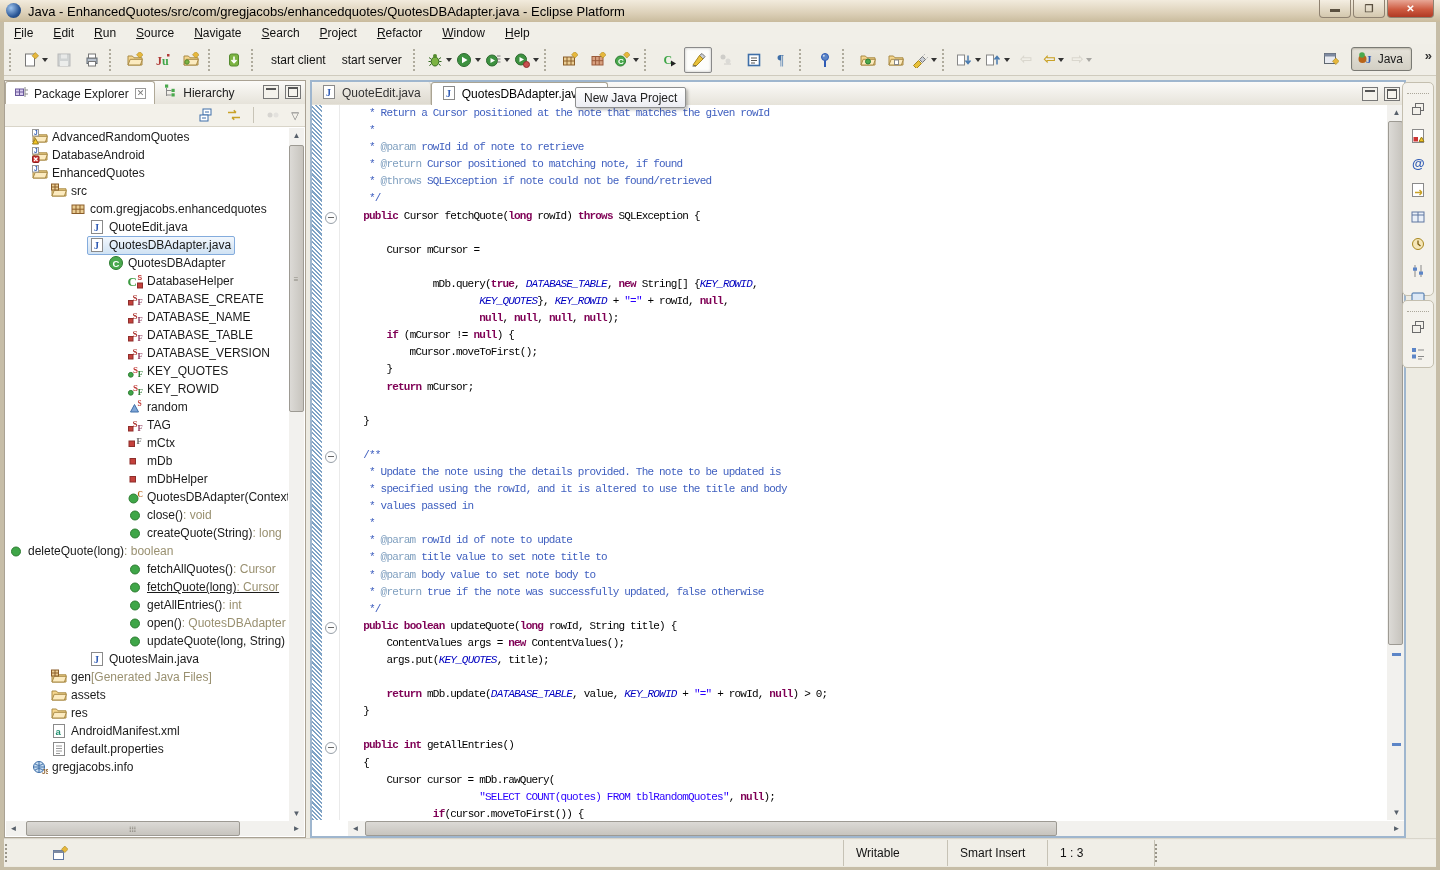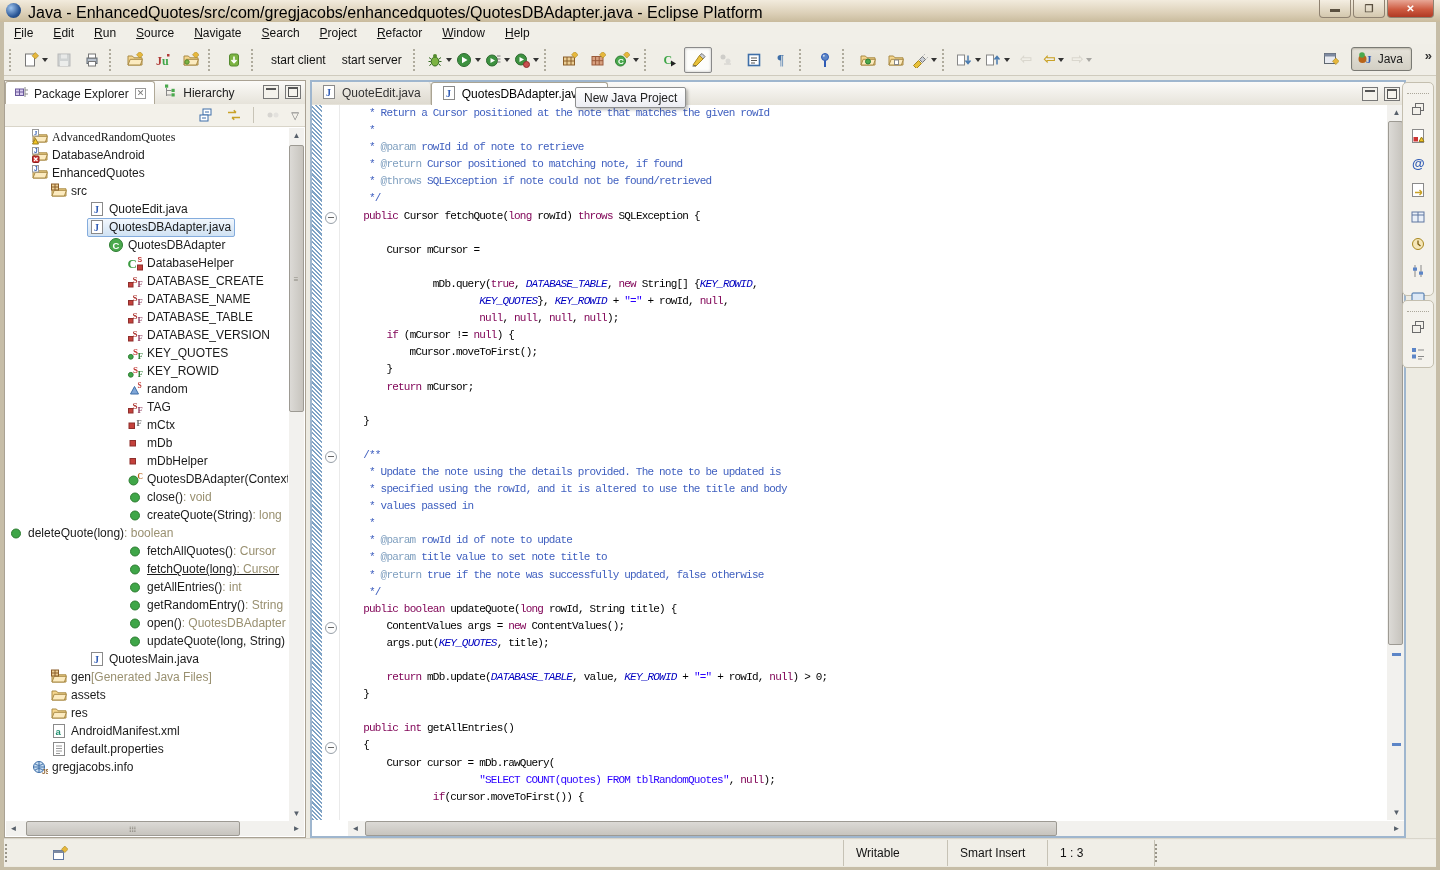--- a/index.html
+++ b/index.html
@@ -3,21 +3,21 @@
 <meta charset="utf-8">
 <style>
   html,body{margin:0;padding:0;background:#BFB7A4;}
   #window{position:relative;width:1440px;height:870px;background:#EDEBE2;overflow:hidden;
           font-family:"Liberation Sans",sans-serif;font-size:12px;color:#1a1a1a;}
   
   .titlebar{position:absolute;left:0;top:0;width:1440px;height:22px;
     background:linear-gradient(#F2EBDD,#DCD0B8 60%,#C9BB9D);border-bottom:1px solid #A89A7E;}
   .tb-icon{position:absolute;left:6px;top:3px;width:15px;height:15px;border-radius:50%;
     background:radial-gradient(circle at 5px 5px,#9FC4EE,#2B5797 60%,#16345E);}
-  .tb-title{position:absolute;left:28px;top:4px;font-size:16px;color:#000;}
+  .tb-title{position:absolute;left:28px;top:4px;font-size:13px;color:#000;}
   .winbtns{position:absolute;right:6px;top:0;display:flex;}
   .winbtn{height:17px;border:1px solid #8F8271;border-top:none;display:flex;align-items:center;justify-content:center;
     border-radius:0 0 4px 4px;margin-left:2px;background:linear-gradient(#F4EEE2,#D4C8AE);color:#5A5040;font-weight:bold;font-size:10px;}
   .winbtn.min,.winbtn.restore{width:30px;}
   .winbtn.close{width:45px;background:linear-gradient(#E8A796,#CE5B41 55%,#B03A24);color:#fff;}
   
   .menubar{position:absolute;left:0;top:22px;width:1440px;height:22px;background:#F1EFE8;display:flex;align-items:center;padding-left:4px;box-sizing:border-box;}
   .menu-item{padding:0 10px;line-height:22px;color:#111;}
   .menu-item::first-letter{text-decoration:underline;}
   
@@ -72,21 +72,21 @@
   .etab .x{margin-left:6px;color:#888;font-size:10px;}
   .econtent{position:absolute;left:0;top:23px;right:0;bottom:16px;background:#fff;overflow:hidden;}
   .quickdiff{position:absolute;left:0;top:0;bottom:0;width:10px;
     background-image:repeating-linear-gradient(45deg,#7FA3C6 0 1.5px,#fff 1.5px 3px),repeating-linear-gradient(-45deg,#7FA3C6 0 1.5px,rgba(255,255,255,0) 1.5px 3px);}
   .ruler{position:absolute;left:10px;top:0;bottom:0;width:17px;background:#fff;border-right:1px solid #EAEAEA;}
   .foldicon{position:absolute;left:3px;width:10px;height:10px;border:1px solid #98A0A8;border-radius:50%;background:#FDFDFD;}
   .foldicon::after{content:"";position:absolute;left:2px;right:2px;top:4px;height:1px;background:#666;}
   .codearea{position:absolute;left:28px;top:0;right:17px;bottom:0;overflow:hidden;
     font-family:"Liberation Mono","DejaVu Sans Mono",monospace;font-size:11px;letter-spacing:-0.8px;}
   .cl{height:17.1px;line-height:17.1px;white-space:pre;}
-  .c-c{color:#3F5FBF;} .c-t{color:#7F9FBF;} .c-k{color:#7F0055;font-weight:normal;}
+  .c-c{color:#3F5FBF;} .c-t{color:#7F9FBF;} .c-k{color:#7F0055;font-weight:bold;}
   .c-s{color:#2A00FF;} .c-f{color:#0000C0;font-style:italic;} .c-p{color:#000;}
   .annot{position:absolute;width:9px;height:3px;background:#5C85C7;right:3px;}
   
   .trim-stack{position:absolute;width:30px;background:#F4F2EC;border:1px solid #C4BFAF;border-radius:5px;}
   .trim-grip{height:8px;border-bottom:1px dotted #ABA79A;margin:2px 4px 0 4px;}
   .trim-ic{width:24px;height:24px;margin:3px auto 0 auto;display:flex;align-items:center;justify-content:center;}
   
   .statusline{position:absolute;left:0;top:838px;width:1440px;height:2px;background:linear-gradient(#CFCBBE,#F7F5F0);}
   .statusbar{position:absolute;left:0;top:840px;width:1440px;height:26px;background:#F0EEE7;}
   .scell{position:absolute;top:0;height:26px;border-left:1px solid #C6C2B5;display:flex;align-items:center;padding-left:12px;box-sizing:border-box;color:#111;}
@@ -433,21 +433,21 @@
       <span class="vtb-sep"></span>
       <span class="tbtn dis" id="focus-dim">
           <svg width="16" height="16" viewBox="0 0 16 16">
             <circle cx="5" cy="8" r="2.5" fill="#AAA"></circle>
             <circle cx="11" cy="8" r="2.5" fill="#CCC"></circle>
           </svg>
         </span>
       <span class="chev">▽</span>
     </div>
     <div class="tree" id="tree">
-        <div class="trow" style="padding-left: 24px; font-family: Liberation Serif, serif;">
+        <div class="trow" style="padding-left: 24px;">
           <span class="rowline">
             <span class="ic"><svg width="16" height="16" viewBox="0 0 16 16">
                 <path d="M1 13 V4 h4.4 l1.6 1.8 H15 V13 z" fill="#F6D78F" stroke="#A98A44"></path>
                 <path d="M1 13 L3.2 7.3 H15.4 L13.4 13 z" fill="#FCEBC0" stroke="#A98A44"></path>
                 <rect x="0.5" y="0.5" width="6" height="6.5" fill="#fff" stroke="#999"></rect>
                 <text x="2" y="6" font-size="6.5" font-weight="bold" fill="#2F5BB5">J</text>
                 <path d="M0.5 15 L3.5 9.5 L6.5 15 z" fill="#F2C524" stroke="#9A7D1C"></path>
               </svg></span>
             <span>AdvancedRandomQuotes</span>
           </span>
@@ -480,20 +480,29 @@
           <span class="rowline">
             <span class="ic"><svg width="16" height="16" viewBox="0 0 16 16">
                 <path d="M1 13 V4 h4.4 l1.6 1.8 H15 V13 z" fill="#F6D78F" stroke="#A98A44"></path>
                 <path d="M1 13 L3.2 7.3 H15.4 L13.4 13 z" fill="#FCEBC0" stroke="#A98A44"></path>
                 <rect x="0.5" y="1" width="7" height="6" fill="#EACD93" stroke="#8B5E2A"></rect>
                 <path d="M0.5 4 h7 M4 1 v6" stroke="#8B5E2A"></path>
               </svg></span>
             <span>src</span>
           </span>
         </div>
+        <div class="trow" style="padding-left: 62px;">
+          <span class="rowline">
+            <span class="ic"><svg width="16" height="16" viewBox="0 0 16 16">
+                <rect x="2" y="4" width="12" height="8.5" fill="#EACD93" stroke="#8B5E2A"></rect>
+                <path d="M2 8.2 h12 M6 4 v8.5 M10 4 v8.5" stroke="#8B5E2A"></path>
+              </svg></span>
+            <span>com.gregjacobs.enhancedquotes</span>
+          </span>
+        </div>
         <div class="trow" style="padding-left: 81px;">
           <span class="rowline">
             <span class="ic"><svg width="16" height="16" viewBox="0 0 16 16">
                 <rect x="2.5" y="1.5" width="11" height="13" fill="#fff" stroke="#8A8A8A"></rect>
                 <text x="5" y="12" font-size="10" font-weight="bold" fill="#2F5BB5" font-family="Liberation Serif,serif">J</text>
               </svg></span>
             <span>QuoteEdit.java</span>
           </span>
         </div>
         <div class="trow sel" style="padding-left: 81px;">
@@ -682,29 +691,20 @@
             <span class="sfx"> : Cursor</span>
           </span>
         </div>
         <div class="trow" style="padding-left: 119px;">
           <span class="rowline">
             <span class="ic"><svg width="16" height="16" viewBox="0 0 16 16">
                 <circle cx="8" cy="8.5" r="4.5" fill="#3FA648" stroke="#2E7D32"></circle>
               </svg></span>
             <span>getAllEntries()</span>
             <span class="sfx"> : int</span>
-          </span>
-        </div>
-        <div class="trow" style="padding-left: 119px;">
-          <span class="rowline">
-            <span class="ic"><svg width="16" height="16" viewBox="0 0 16 16">
-                <circle cx="8" cy="8.5" r="4.5" fill="#3FA648" stroke="#2E7D32"></circle>
-              </svg></span>
-            <span>getRandomEntry()</span>
-            <span class="sfx"> : String</span>
           </span>
         </div>
         <div class="trow" style="padding-left: 119px;">
           <span class="rowline">
             <span class="ic"><svg width="16" height="16" viewBox="0 0 16 16">
                 <circle cx="8" cy="8.5" r="4.5" fill="#3FA648" stroke="#2E7D32"></circle>
               </svg></span>
             <span>open()</span>
             <span class="sfx"> : QuotesDBAdapter</span>
           </span>
@@ -854,20 +854,21 @@
           <div class="cl"></div>
           <div class="cl"><span class="c-p">    }</span></div>
           <div class="cl"></div>
           <div class="cl"><span class="c-c">    /**</span></div>
           <div class="cl"><span class="c-c">     * Update the note using the details provided. The note to be updated is</span></div>
           <div class="cl"><span class="c-c">     * specified using the rowId, and it is altered to use the title and body</span></div>
           <div class="cl"><span class="c-c">     * values passed in</span></div>
           <div class="cl"><span class="c-c">     *</span></div>
           <div class="cl"><span class="c-c">     * </span><span class="c-t">@param</span><span class="c-c"> rowId id of note to update</span></div>
           <div class="cl"><span class="c-c">     * </span><span class="c-t">@param</span><span class="c-c"> title value to set note title to</span></div>
+          <div class="cl"><span class="c-c">     * </span><span class="c-t">@param</span><span class="c-c"> body value to set note body to</span></div>
           <div class="cl"><span class="c-c">     * </span><span class="c-t">@return</span><span class="c-c"> true if the note was successfully updated, false otherwise</span></div>
           <div class="cl"><span class="c-c">     */</span></div>
           <div class="cl"><span class="c-p">    </span><span class="c-k">public</span><span class="c-p"> </span><span class="c-k">boolean</span><span class="c-p"> updateQuote(</span><span class="c-k">long</span><span class="c-p"> rowId, String title) {</span></div>
           <div class="cl"><span class="c-p">        ContentValues args = </span><span class="c-k">new</span><span class="c-p"> ContentValues();</span></div>
           <div class="cl"><span class="c-p">        args.put(</span><span class="c-f">KEY_QUOTES</span><span class="c-p">, title);</span></div>
           <div class="cl"></div>
           <div class="cl"><span class="c-p">        </span><span class="c-k">return</span><span class="c-p"> mDb.update(</span><span class="c-f">DATABASE_TABLE</span><span class="c-p">, value, </span><span class="c-f">KEY_ROWID</span><span class="c-p"> + </span><span class="c-s">"="</span><span class="c-p"> + rowId, </span><span class="c-k">null</span><span class="c-p">) &gt; 0;</span></div>
           <div class="cl"><span class="c-p">    }</span></div>
           <div class="cl"></div>
           <div class="cl"><span class="c-p">    </span><span class="c-k">public</span><span class="c-p"> </span><span class="c-k">int</span><span class="c-p"> getAllEntries()</span></div>

